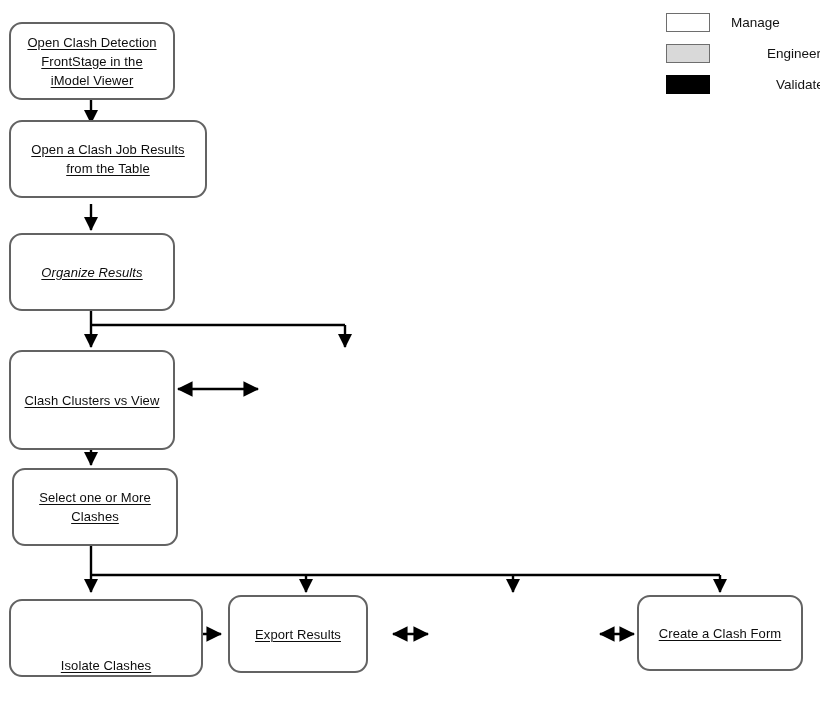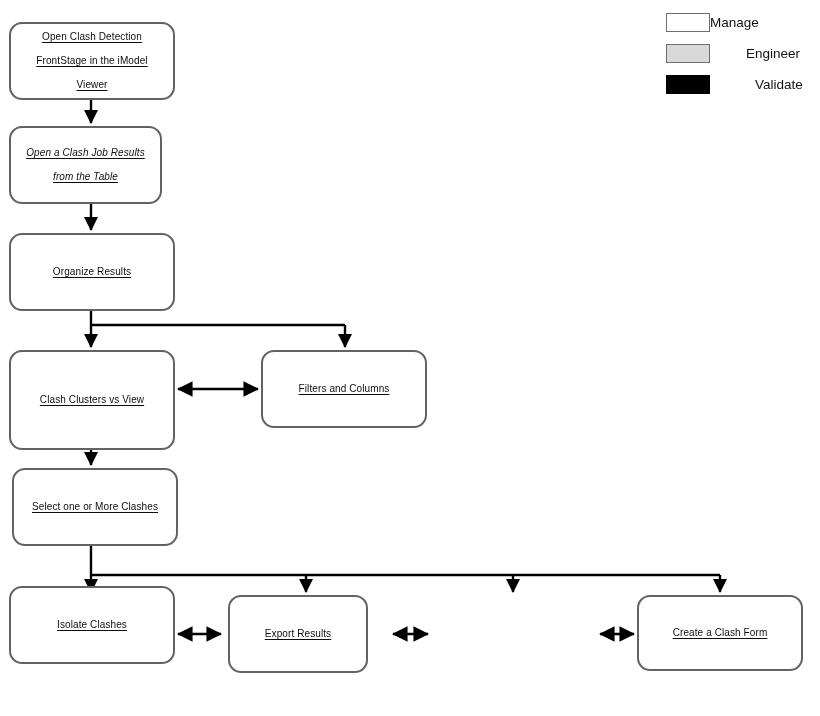--- a/index.html
+++ b/index.html
@@ -27,22 +27,22 @@
     box-sizing: border-box;
     border: 2px solid #636363;
     border-radius: 13px;
     background: #ffffff;
     display: flex;
     align-items: center;
     justify-content: center;
     text-align: center;
   }
   .node-label {
-    font-size: 10px;
-    line-height: 24px;
+    font-size: 13px;
+    line-height: 19px;
     letter-spacing: 0.1px;
     text-decoration: underline;
     text-underline-offset: 2px;
     text-decoration-thickness: 1px;
     color: #0d0d0d;
     padding: 0 9px;
     white-space: pre-line;
   }
   .legend {
     position: absolute;
@@ -52,20 +52,21 @@
     display: flex;
     align-items: center;
   }
   .swatch {
     width: 44px;
     height: 19px;
     box-sizing: border-box;
     border: 1px solid #6e6e6e;
   }
   .legend-text {
+    margin-left: 21px;
     font-size: 13.5px;
     line-height: 19px;
     color: #121212;
     white-space: nowrap;
     text-align: center;
   }
   svg.edges {
     position: absolute;
     left: 0;
     top: 0;
@@ -111,41 +112,38 @@
 
     <line x1="178" y1="634" x2="221" y2="634" stroke="#000000" stroke-width="2.6" marker-start="url(#arrowtail)" marker-end="url(#arrowhead)"></line>
     <line x1="393" y1="634" x2="428" y2="634" stroke="#000000" stroke-width="2.6" marker-start="url(#arrowtail)" marker-end="url(#arrowhead)"></line>
     <line x1="600" y1="634" x2="634" y2="634" stroke="#000000" stroke-width="2.6" marker-start="url(#arrowtail)" marker-end="url(#arrowhead)"></line>
   </svg>
 
   <div class="node" style="left:9px; top:22px; width:166px; height:78px;">
     <span class="node-label">Open Clash Detection FrontStage in the iModel Viewer</span>
   </div>
 
-  <div class="node" style="left:9px; top:126px; width:153px; height:78px;font-style:italic;">
+  <div class="node" style="left:9px; top:120px; width:198px; height:78px;">
     <span class="node-label">Open a Clash Job Results from the Table</span>
   </div>
 
-  <div class="node" style="left:9px; top:233px; width:166px; height:78px;">
+  <div class="node" style="left:9px; top:233px; width:166px; height:78px;font-style:italic;">
     <span class="node-label">Organize Results</span>
   </div>
 
   <div class="node" style="left:9px; top:350px; width:166px; height:100px;">
     <span class="node-label">Clash Clusters vs View</span>
   </div>
 
-  <div class="node" style="left:261px; top:350px; width:166px; height:78px;">
-    <span class="node-label">Filters and Columns</span>
-  </div>
 
   <div class="node" style="left:12px; top:468px; width:166px; height:78px;">
     <span class="node-label">Select one or More Clashes</span>
   </div>
 
-  <div class="node" style="left:9px; top:586px; width:166px; height:78px;">
+  <div class="node" style="left:9px; top:599px; width:194px; height:78px;align-items:flex-end;">
     <span class="node-label">Isolate Clashes</span>
   </div>
 
   <div class="node" style="left:228px; top:595px; width:140px; height:78px;">
     <span class="node-label">Export Results</span>
   </div>
 
 
   <div class="node" style="left:637px; top:595px; width:166px; height:76px;">
     <span class="node-label">Create a Clash Form</span>

